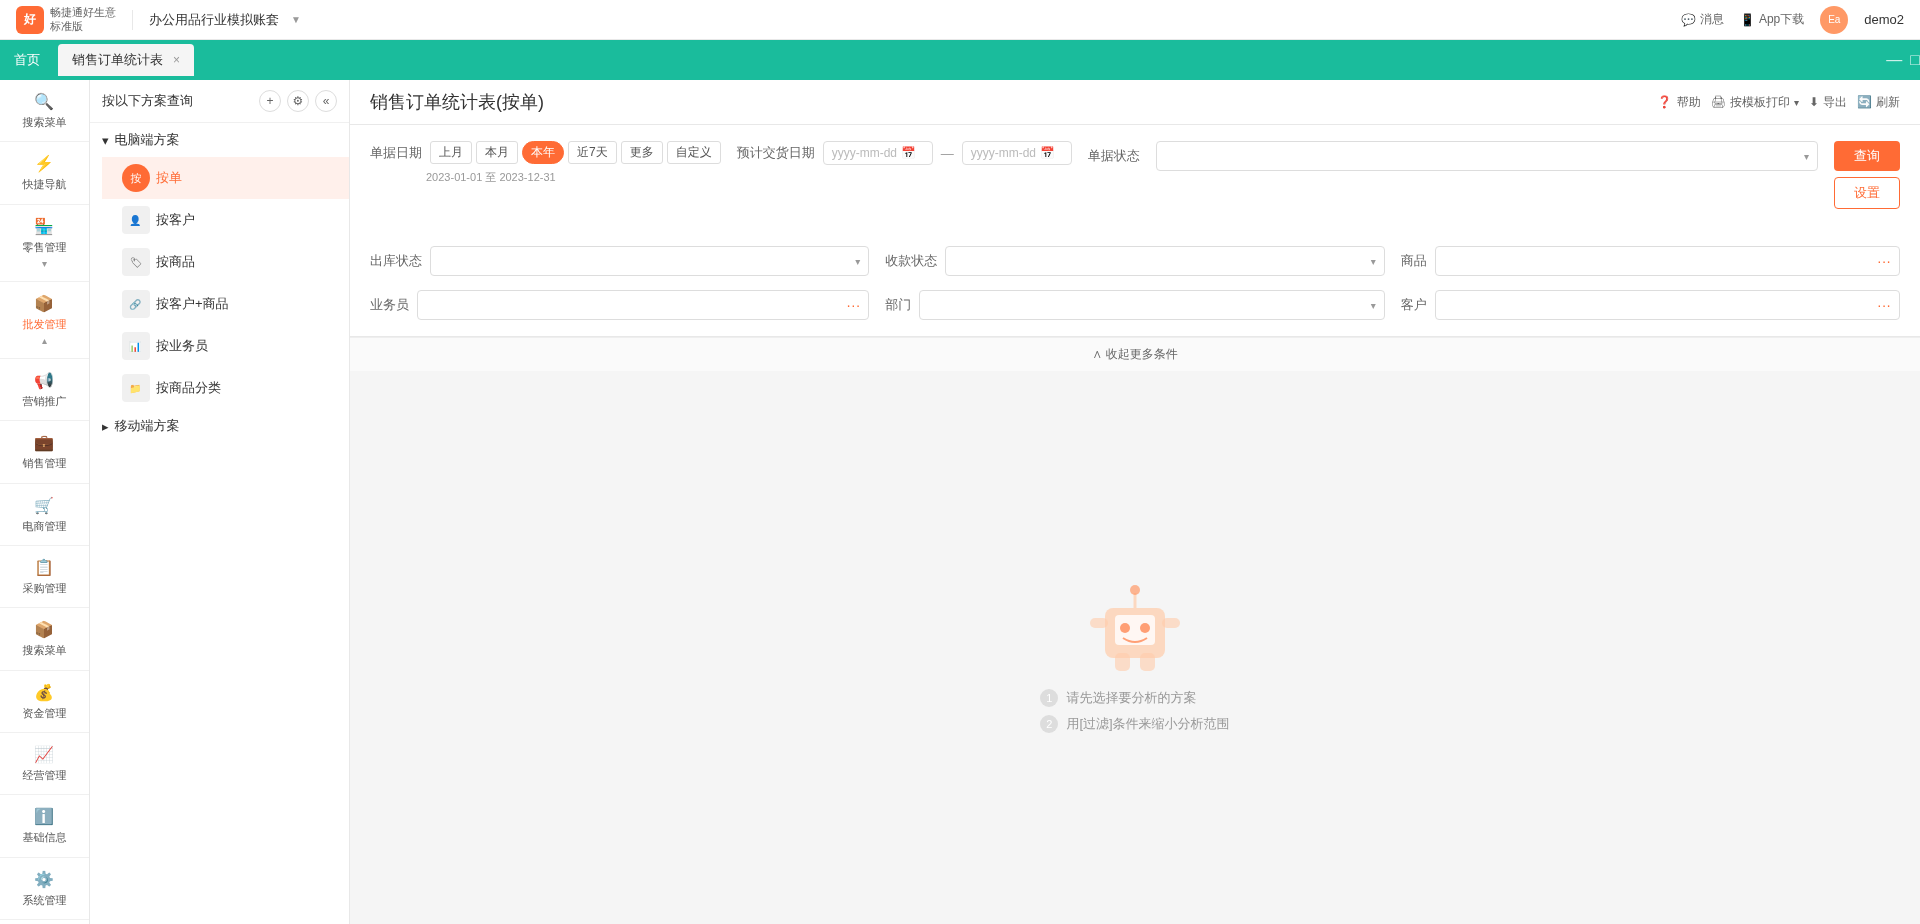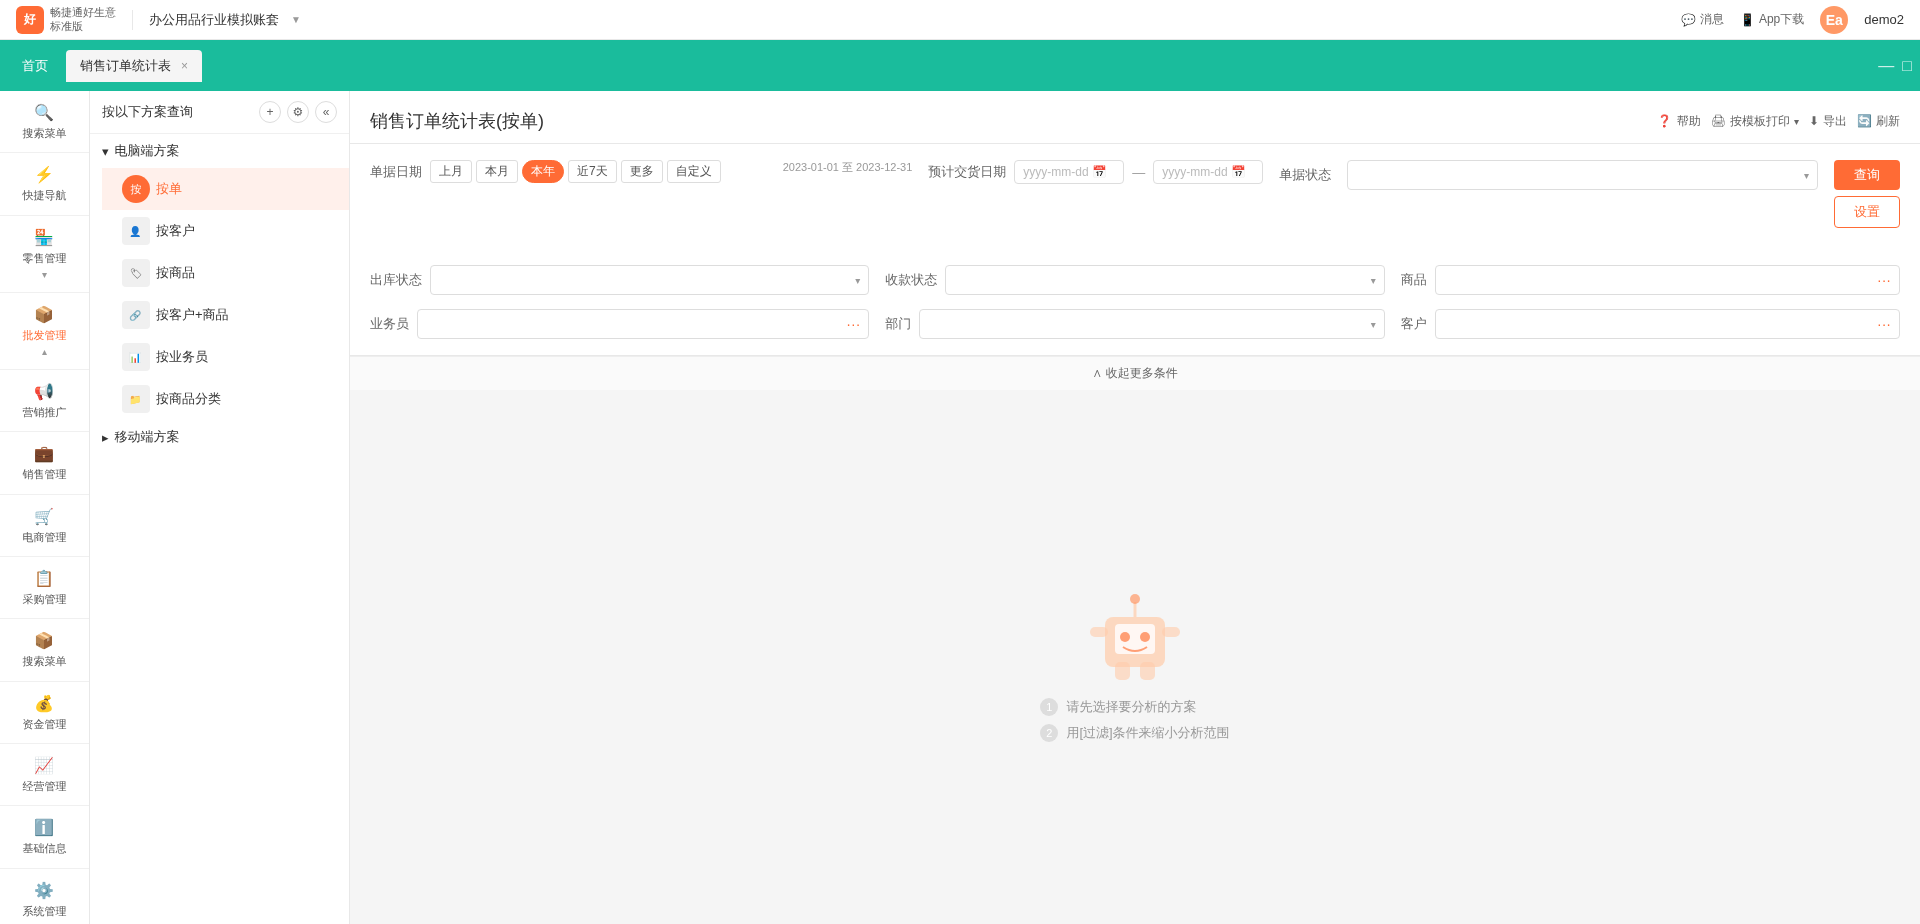--- a/index.html
+++ b/index.html
@@ -11,21 +11,21 @@
     .logo-area { display: flex; align-items: center; gap: 6px; }
     .logo-icon { width: 28px; height: 28px; background: #ff6b35; border-radius: 6px; display: flex; align-items: center; justify-content: center; color: white; font-size: 12px; font-weight: bold; }
     .logo-text { font-size: 11px; color: #666; line-height: 1.2; }
     .top-bar-title { font-size: 13px; color: #333; }
     .dropdown-arrow { color: #999; font-size: 10px; margin-left: 4px; }
     .top-bar-right { display: flex; align-items: center; gap: 16px; }
     .top-bar-action { display: flex; align-items: center; gap: 4px; color: #666; font-size: 12px; cursor: pointer; }
     .avatar { width: 28px; height: 28px; border-radius: 50%; background: #ff9966; display: flex; align-items: center; justify-content: center; color: white; font-size: 11px; overflow: hidden; }
 
     
-    .tab-bar { height: 51px; background: #1abc9c; display: flex; align-items: center; padding: 0 8px; flex-shrink: 0; gap: 4px; }
+    .tab-bar { height: 40px; background: #1abc9c; display: flex; align-items: center; padding: 0 0; flex-shrink: 0; gap: 4px; }
     .tab-item { height: 32px; padding: 0 14px; border-radius: 4px 4px 0 0; display: flex; align-items: center; gap: 6px; font-size: 13px; cursor: pointer; color: rgba(255,255,255,0.8); }
     .tab-item.active { background: #f5f5f5; color: #333; border-radius: 4px 4px 0 0; }
     .tab-item.home { background: transparent; color: white; }
     .tab-close { font-size: 12px; color: #999; margin-left: 4px; cursor: pointer; }
     .tab-controls { margin-left: auto; display: flex; gap: 8px; }
     .tab-control-btn { color: white; font-size: 16px; cursor: pointer; opacity: 0.8; }
 
     
     .main-layout { display: flex; flex: 1; overflow: hidden; }
 
@@ -47,21 +47,21 @@
     .left-panel-actions { display: flex; gap: 6px; }
     .panel-action-btn { width: 22px; height: 22px; border-radius: 50%; border: 1px solid #ddd; background: #fff; cursor: pointer; display: flex; align-items: center; justify-content: center; font-size: 12px; color: #666; }
     .tree-item { padding: 7px 12px 7px 20px; cursor: pointer; color: #333; font-size: 13px; display: flex; align-items: center; gap: 6px; }
     .tree-item.selected { background: #fff0eb; color: #ff6b35; }
     .tree-item .tree-label { flex: 1; }
     .tree-parent { padding: 8px 12px; cursor: pointer; color: #333; font-size: 13px; display: flex; align-items: center; gap: 6px; font-weight: 500; }
     .tree-children { padding-left: 12px; }
 
     
     .main-panel { flex: 1; display: flex; flex-direction: column; overflow: hidden; background: #f5f5f5; }
-    .main-panel-header { background: #fff; padding: 18px 20px 10px; border-bottom: 1px solid #e8e8e8; display: flex; align-items: center; justify-content: space-between; }
+    .main-panel-header { background: #fff; padding: 10px 20px 10px; border-bottom: 1px solid #e8e8e8; display: flex; align-items: center; justify-content: space-between; }
     .page-title { font-size: 18px; color: #333; font-weight: 500; }
     .header-actions { display: flex; gap: 10px; align-items: center; }
     .header-action-btn { display: flex; align-items: center; gap: 4px; color: #666; font-size: 12px; cursor: pointer; }
 
     
     .filter-area { background: #fff; padding: 16px 20px; border-bottom: 1px solid #e8e8e8; }
     .date-quick-btns { display: flex; gap: 4px; align-items: center; }
     .date-btn { padding: 2px 8px; border-radius: 3px; border: 1px solid #ddd; background: #fff; font-size: 12px; color: #555; cursor: pointer; }
     .date-btn.active { background: #ff6b35; color: white; border-color: #ff6b35; border-radius: 12px; }
     .date-input { padding: 4px 8px; border: 1px solid #ddd; border-radius: 4px; font-size: 12px; color: #999; width: 110px; display: flex; align-items: center; gap: 4px; }
@@ -100,21 +100,21 @@
   <div class="top-bar-right">
     <div class="top-bar-action">
       <span>💬</span>
       <span>消息</span>
     </div>
     <div class="top-bar-action">
       <span>📱</span>
       <span>App下载</span>
     </div>
     <div class="avatar">
-      <span style="font-size:14px;color:white;font-weight:bold;">Ea</span>
+      <span style="font-size:10px;color:white;font-weight:normal;">Ea</span>
     </div>
     <span style="font-size:13px;color:#333;">demo2</span>
   </div>
 </div>
 
 <div class="tab-bar">
   <div class="tab-item home">
     <span>首页</span>
   </div>
   <div class="tab-item active">
@@ -262,21 +262,21 @@
             <span>🔄</span>
             <span>刷新</span>
           </div>
         </div>
       </div>
 
       <div class="filter-area">
 
         <div style="display:flex;gap:16px;align-items:flex-start;margin-bottom:14px;">
 
-          <div style="display:flex;flex-direction:row;gap:6px;flex:none;">
+          <div style="display:flex;flex-direction:column;gap:6px;flex:none;">
             <div style="display:flex;align-items:center;gap:8px;">
               <span style="color:#666;font-size:13px;white-space:nowrap;">单据日期</span>
               <div class="date-quick-btns">
                 <button class="date-btn">上月</button>
                 <button class="date-btn">本月</button>
                 <button class="date-btn active">本年</button>
                 <button class="date-btn">近7天</button>
                 <button class="date-btn">更多</button>
                 <button class="date-btn">自定义</button>
               </div>

